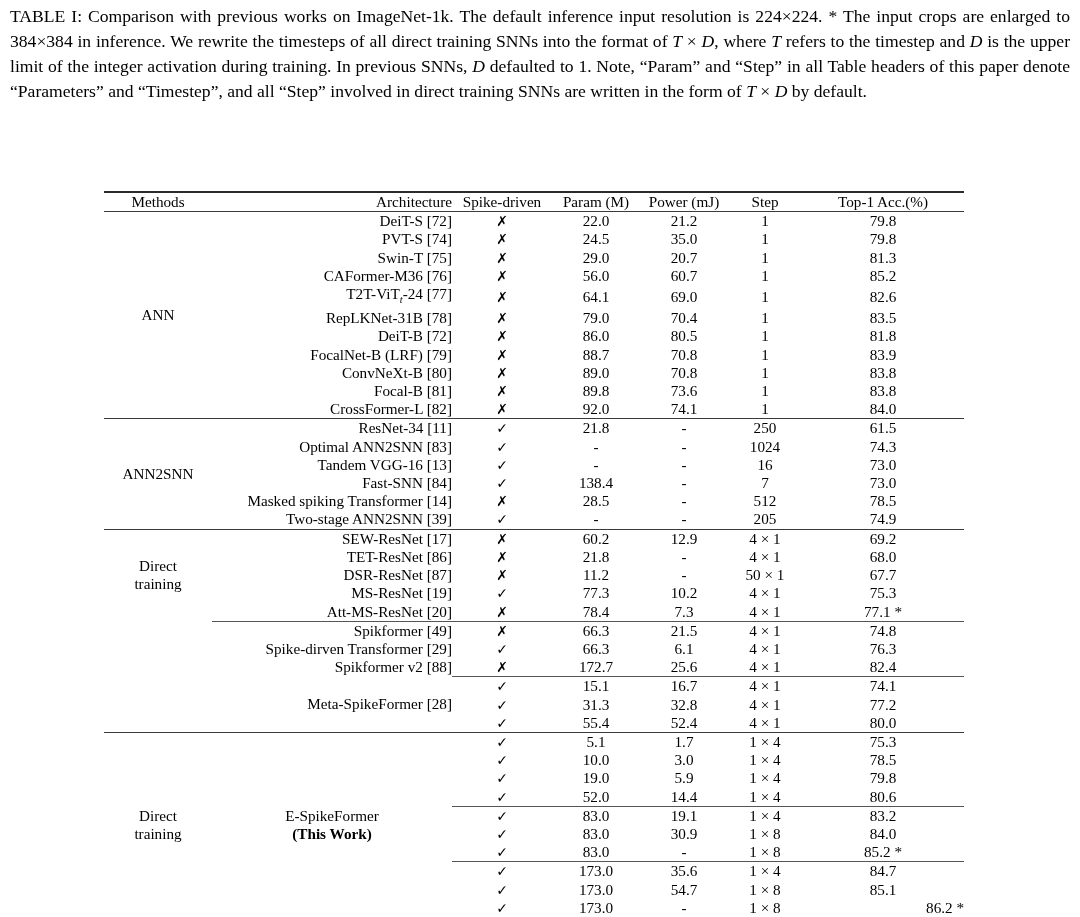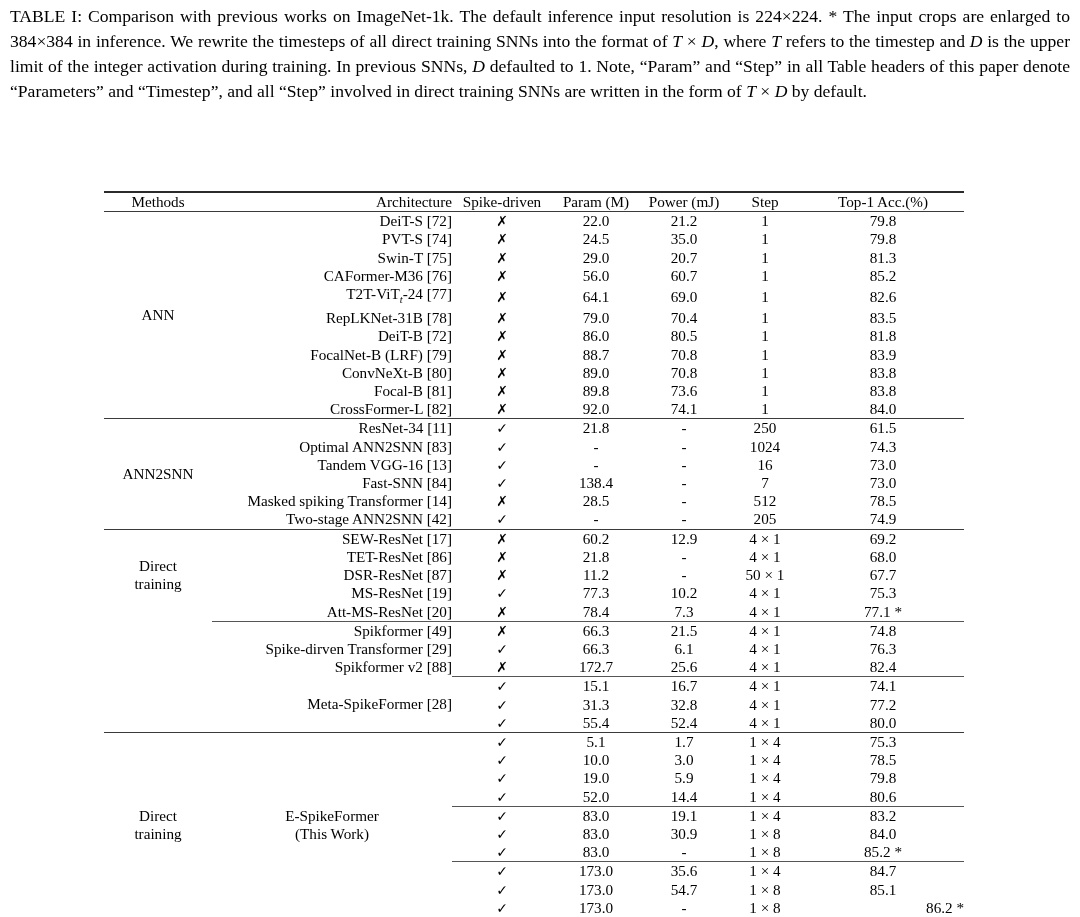--- a/index.html
+++ b/index.html
@@ -258,21 +258,21 @@
           </tr>
           <tr class="">
             <td class="c-arch-cell pr">Masked spiking Transformer [14]</td>
             <td class="c-mid pr"><span class="mark">✗</span></td>
             <td class="c-mid pr">28.5</td>
             <td class="c-mid pr">-</td>
             <td class="c-mid pr"><span class="mult">512</span></td>
             <td class="c-mid pr">78.5</td>
           </tr>
           <tr class="">
-            <td class="c-arch-cell pr">Two-stage ANN2SNN [42]</td>
+            <td class="c-arch-cell pr">Two-stage ANN2SNN [39]</td>
             <td class="c-mid pr"><span class="mark">✓</span></td>
             <td class="c-mid pr">-</td>
             <td class="c-mid pr">-</td>
             <td class="c-mid pr"><span class="mult">205</span></td>
             <td class="c-mid pr">74.9</td>
           </tr>
           <tr class="rule-med">
             <td class="c-methods-cell" rowspan="5" style="vertical-align: middle; text-align: center;">
               <div>Direct</div>
               <div>training</div>
@@ -366,21 +366,21 @@
             <td class="c-mid pr"><span class="mult">4 × 1</span></td>
             <td class="c-mid pr">80.0</td>
           </tr>
           <tr class="rule-med">
             <td class="c-methods-cell" rowspan="10" style="vertical-align: middle; text-align: center;">
               <div>Direct</div>
               <div>training</div>
             </td>
             <td class="c-arch-cell" rowspan="10" style="vertical-align: middle; text-align: center;">
               <div class="arch-two-line">E-SpikeFormer</div>
-              <div class="arch-two-line" style="font-weight:normal;">(This Work)</div>
+              <div class="arch-two-line" style="font-weight:bold;">(This Work)</div>
             </td>
             <td class="c-mid pr"><span class="mark">✓</span></td>
             <td class="c-mid pr">5.1</td>
             <td class="c-mid pr">1.7</td>
             <td class="c-mid pr"><span class="mult">1 × 4</span></td>
             <td class="c-mid pr">75.3</td>
           </tr>
           <tr class="">
             <td class="c-mid pr"><span class="mark">✓</span></td>
             <td class="c-mid pr">10.0</td>

